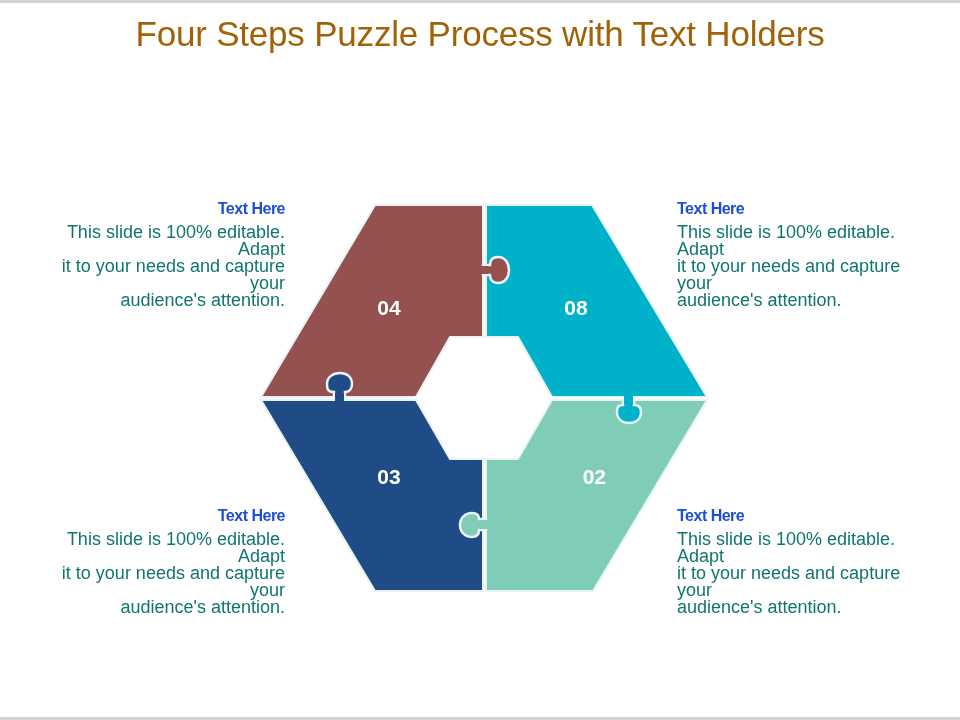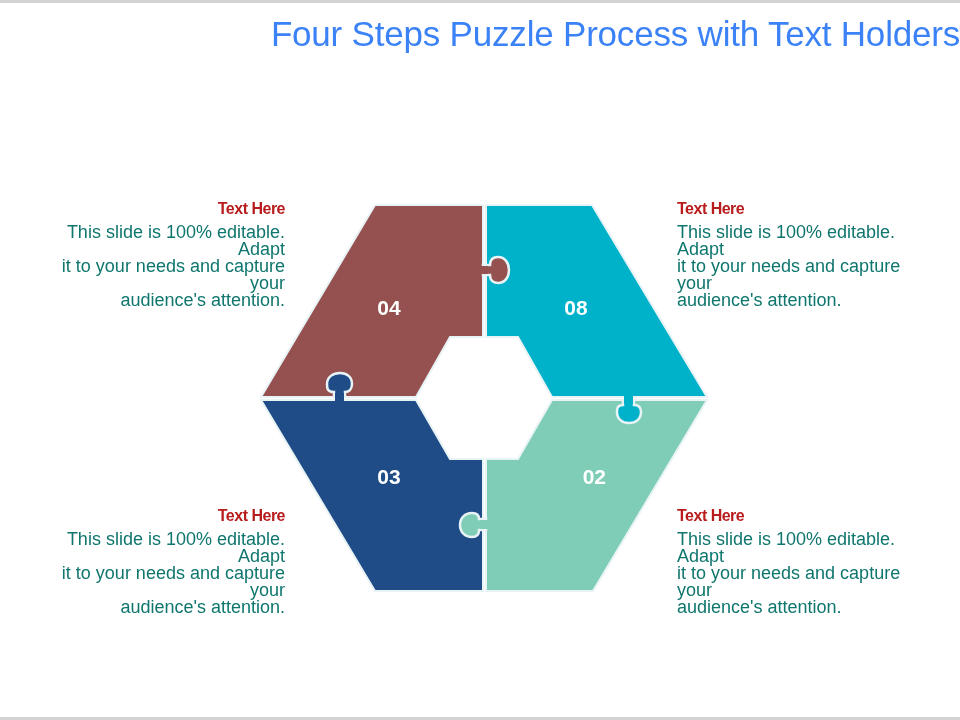--- a/index.html
+++ b/index.html
@@ -4,33 +4,33 @@
   <style>
     html, body { margin: 0; padding: 0; }
     body {
       width: 960px; height: 720px; position: relative; overflow: hidden;
       background: #ffffff;
       font-family: "Liberation Sans", sans-serif;
     }
     .top-bar { position: absolute; left: 0; top: 0; width: 960px; height: 3px; background: #d3d3d3; }
     .bottom-bar { position: absolute; left: 0; bottom: 0; width: 960px; height: 3px; background: #d3d3d3; }
     .title {
-      position: absolute; left: 0; top: 14px; width: 960px; text-align: right;
-      font-size: 35px; color: #3b82f6; letter-spacing: -0.2px;
+      position: absolute; left: 0; top: 14px; width: 960px; text-align: center;
+      font-size: 35px; color: #a16207; letter-spacing: -0.2px;
     }
     .diagram { position: absolute; left: 0; top: 0; }
     .step-num {
       position: absolute; color: #ffffff; font-weight: bold; font-size: 21px;
       width: 60px; text-align: center;
     }
     .text-block { position: absolute; width: 230px; }
     .text-block.left { text-align: right; }
     .text-block.right { text-align: left; }
     .tb-heading {
-      font-weight: bold; font-size: 16px; color: #b91c1c; letter-spacing: -0.5px;
+      font-weight: bold; font-size: 16px; color: #1d4ed8; letter-spacing: -0.5px;
       margin-bottom: 6px;
     }
     .tb-body { font-size: 18px; line-height: 17px; color: #0f766e; }
   </style>
 </head>
 <body>
 
 <div class="top-bar"></div>
 
 <div class="title">Four Steps Puzzle Process with Text Holders</div>

